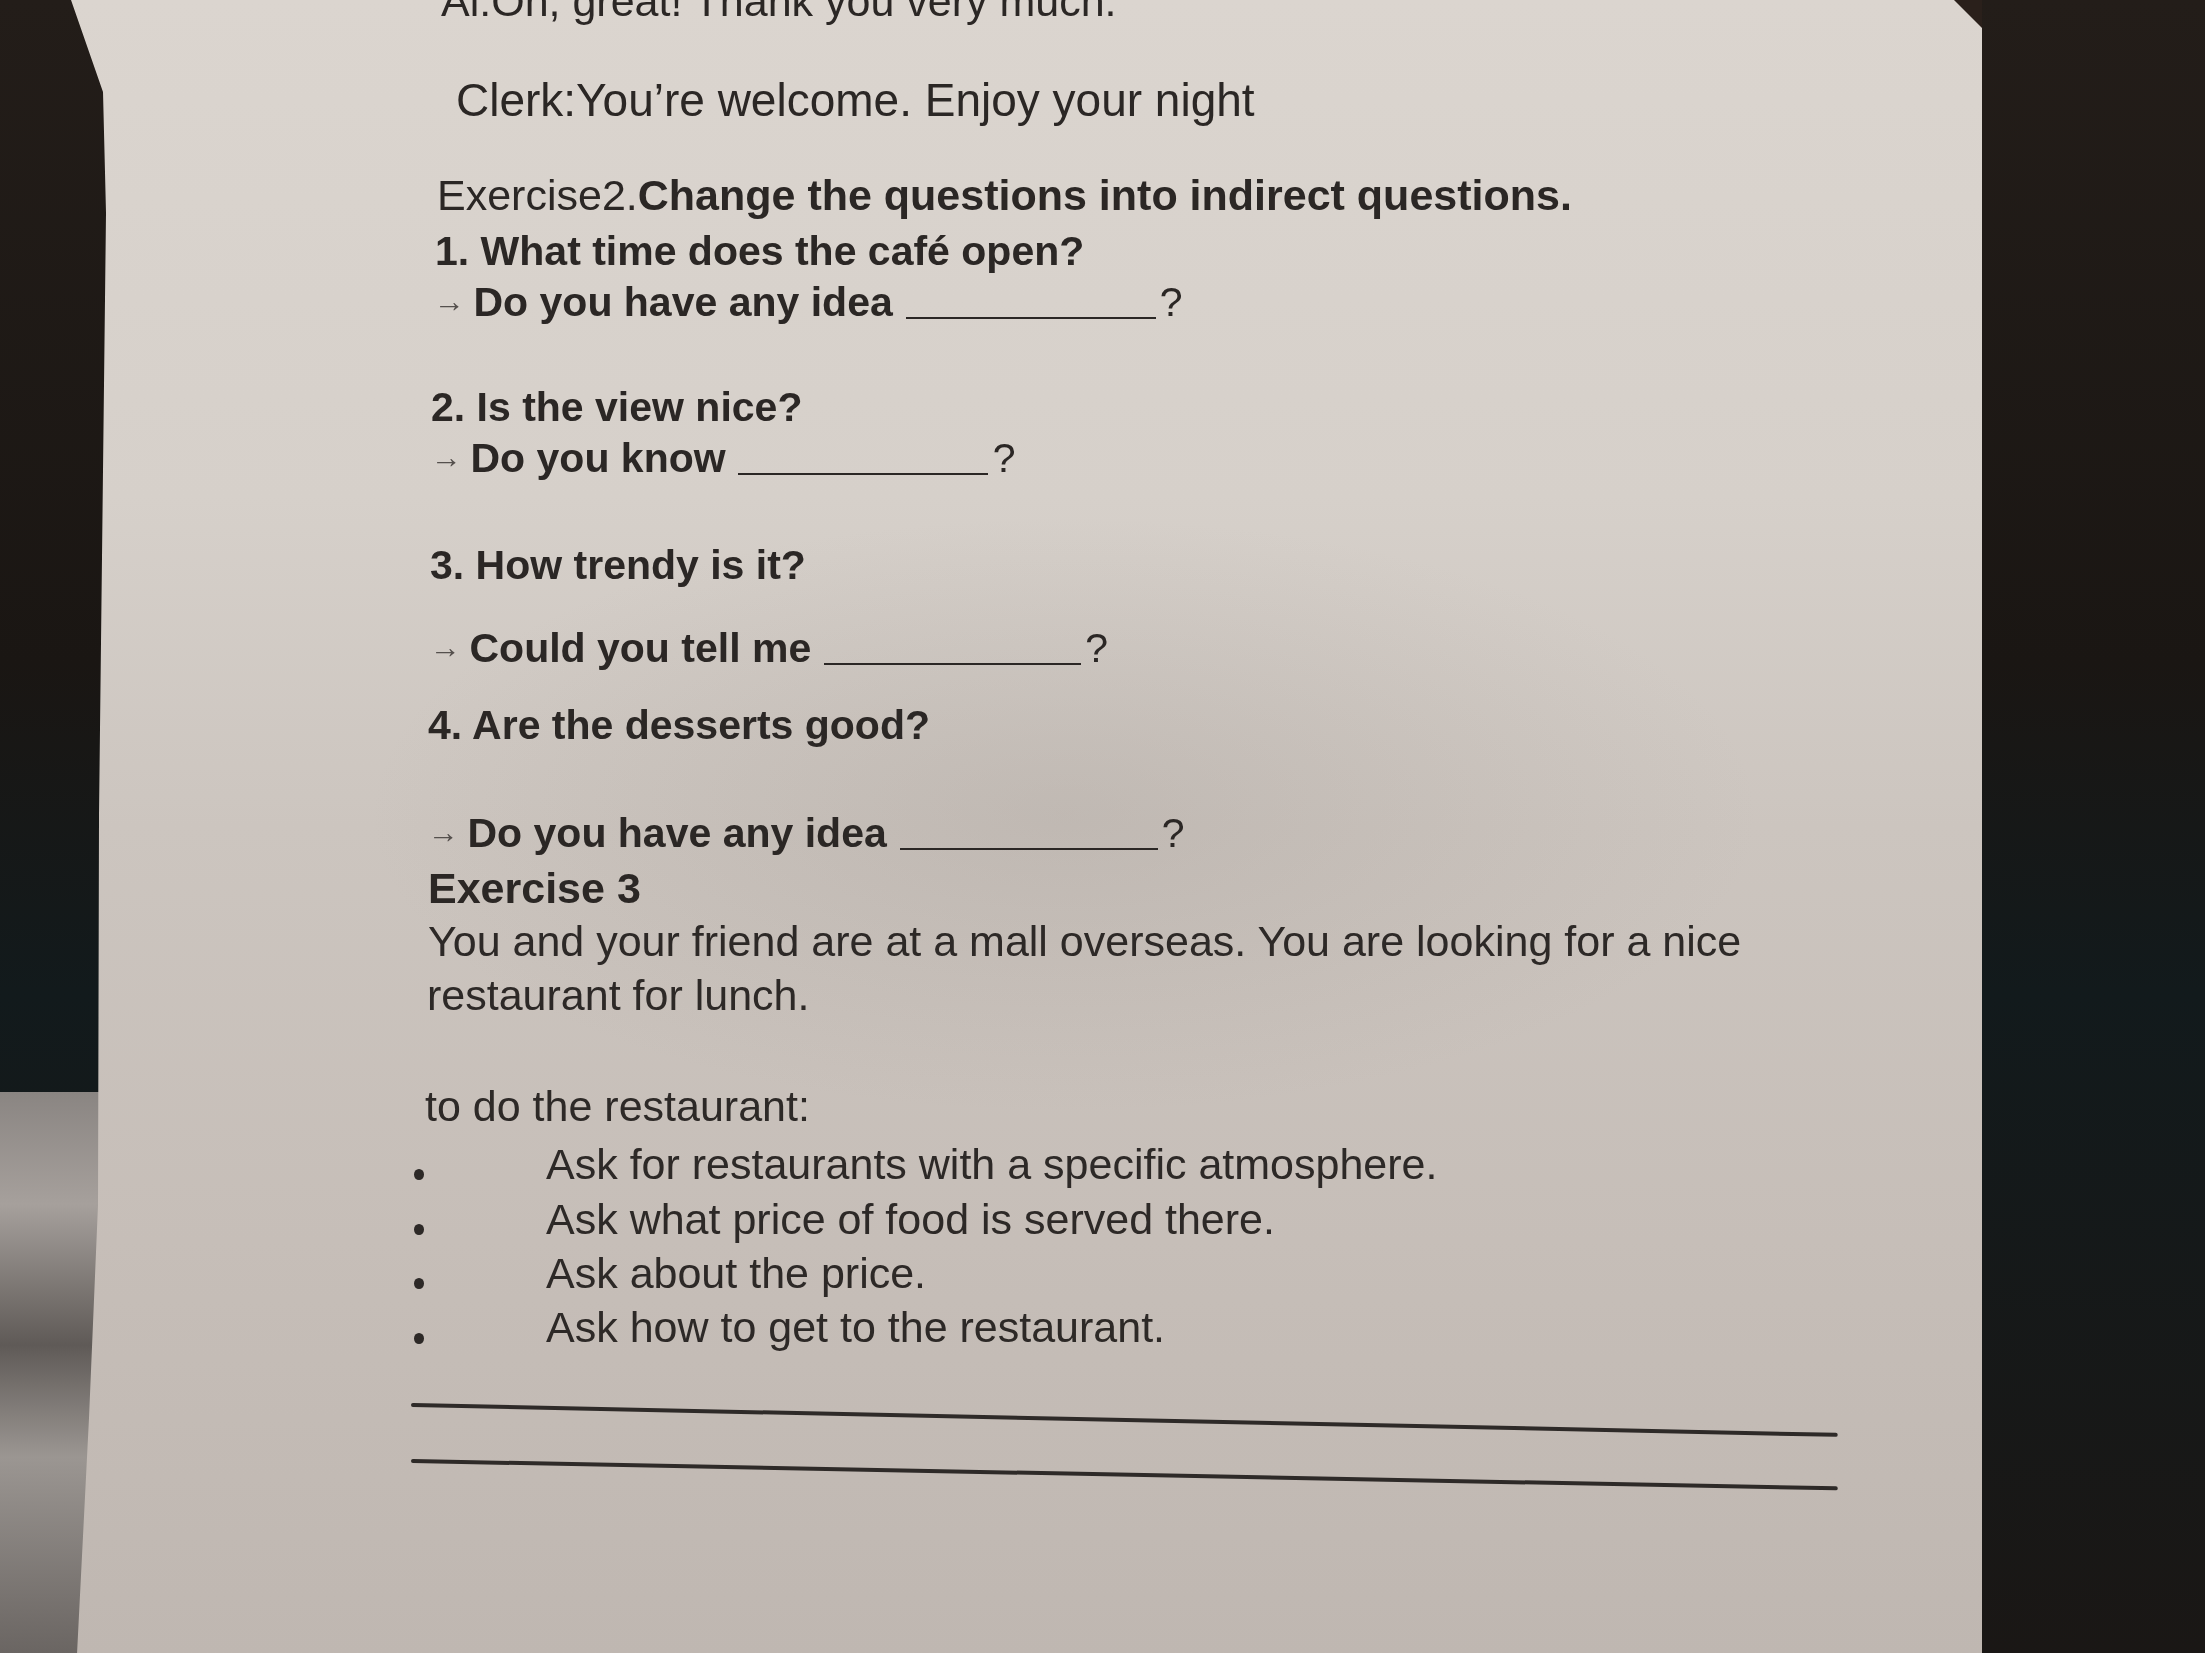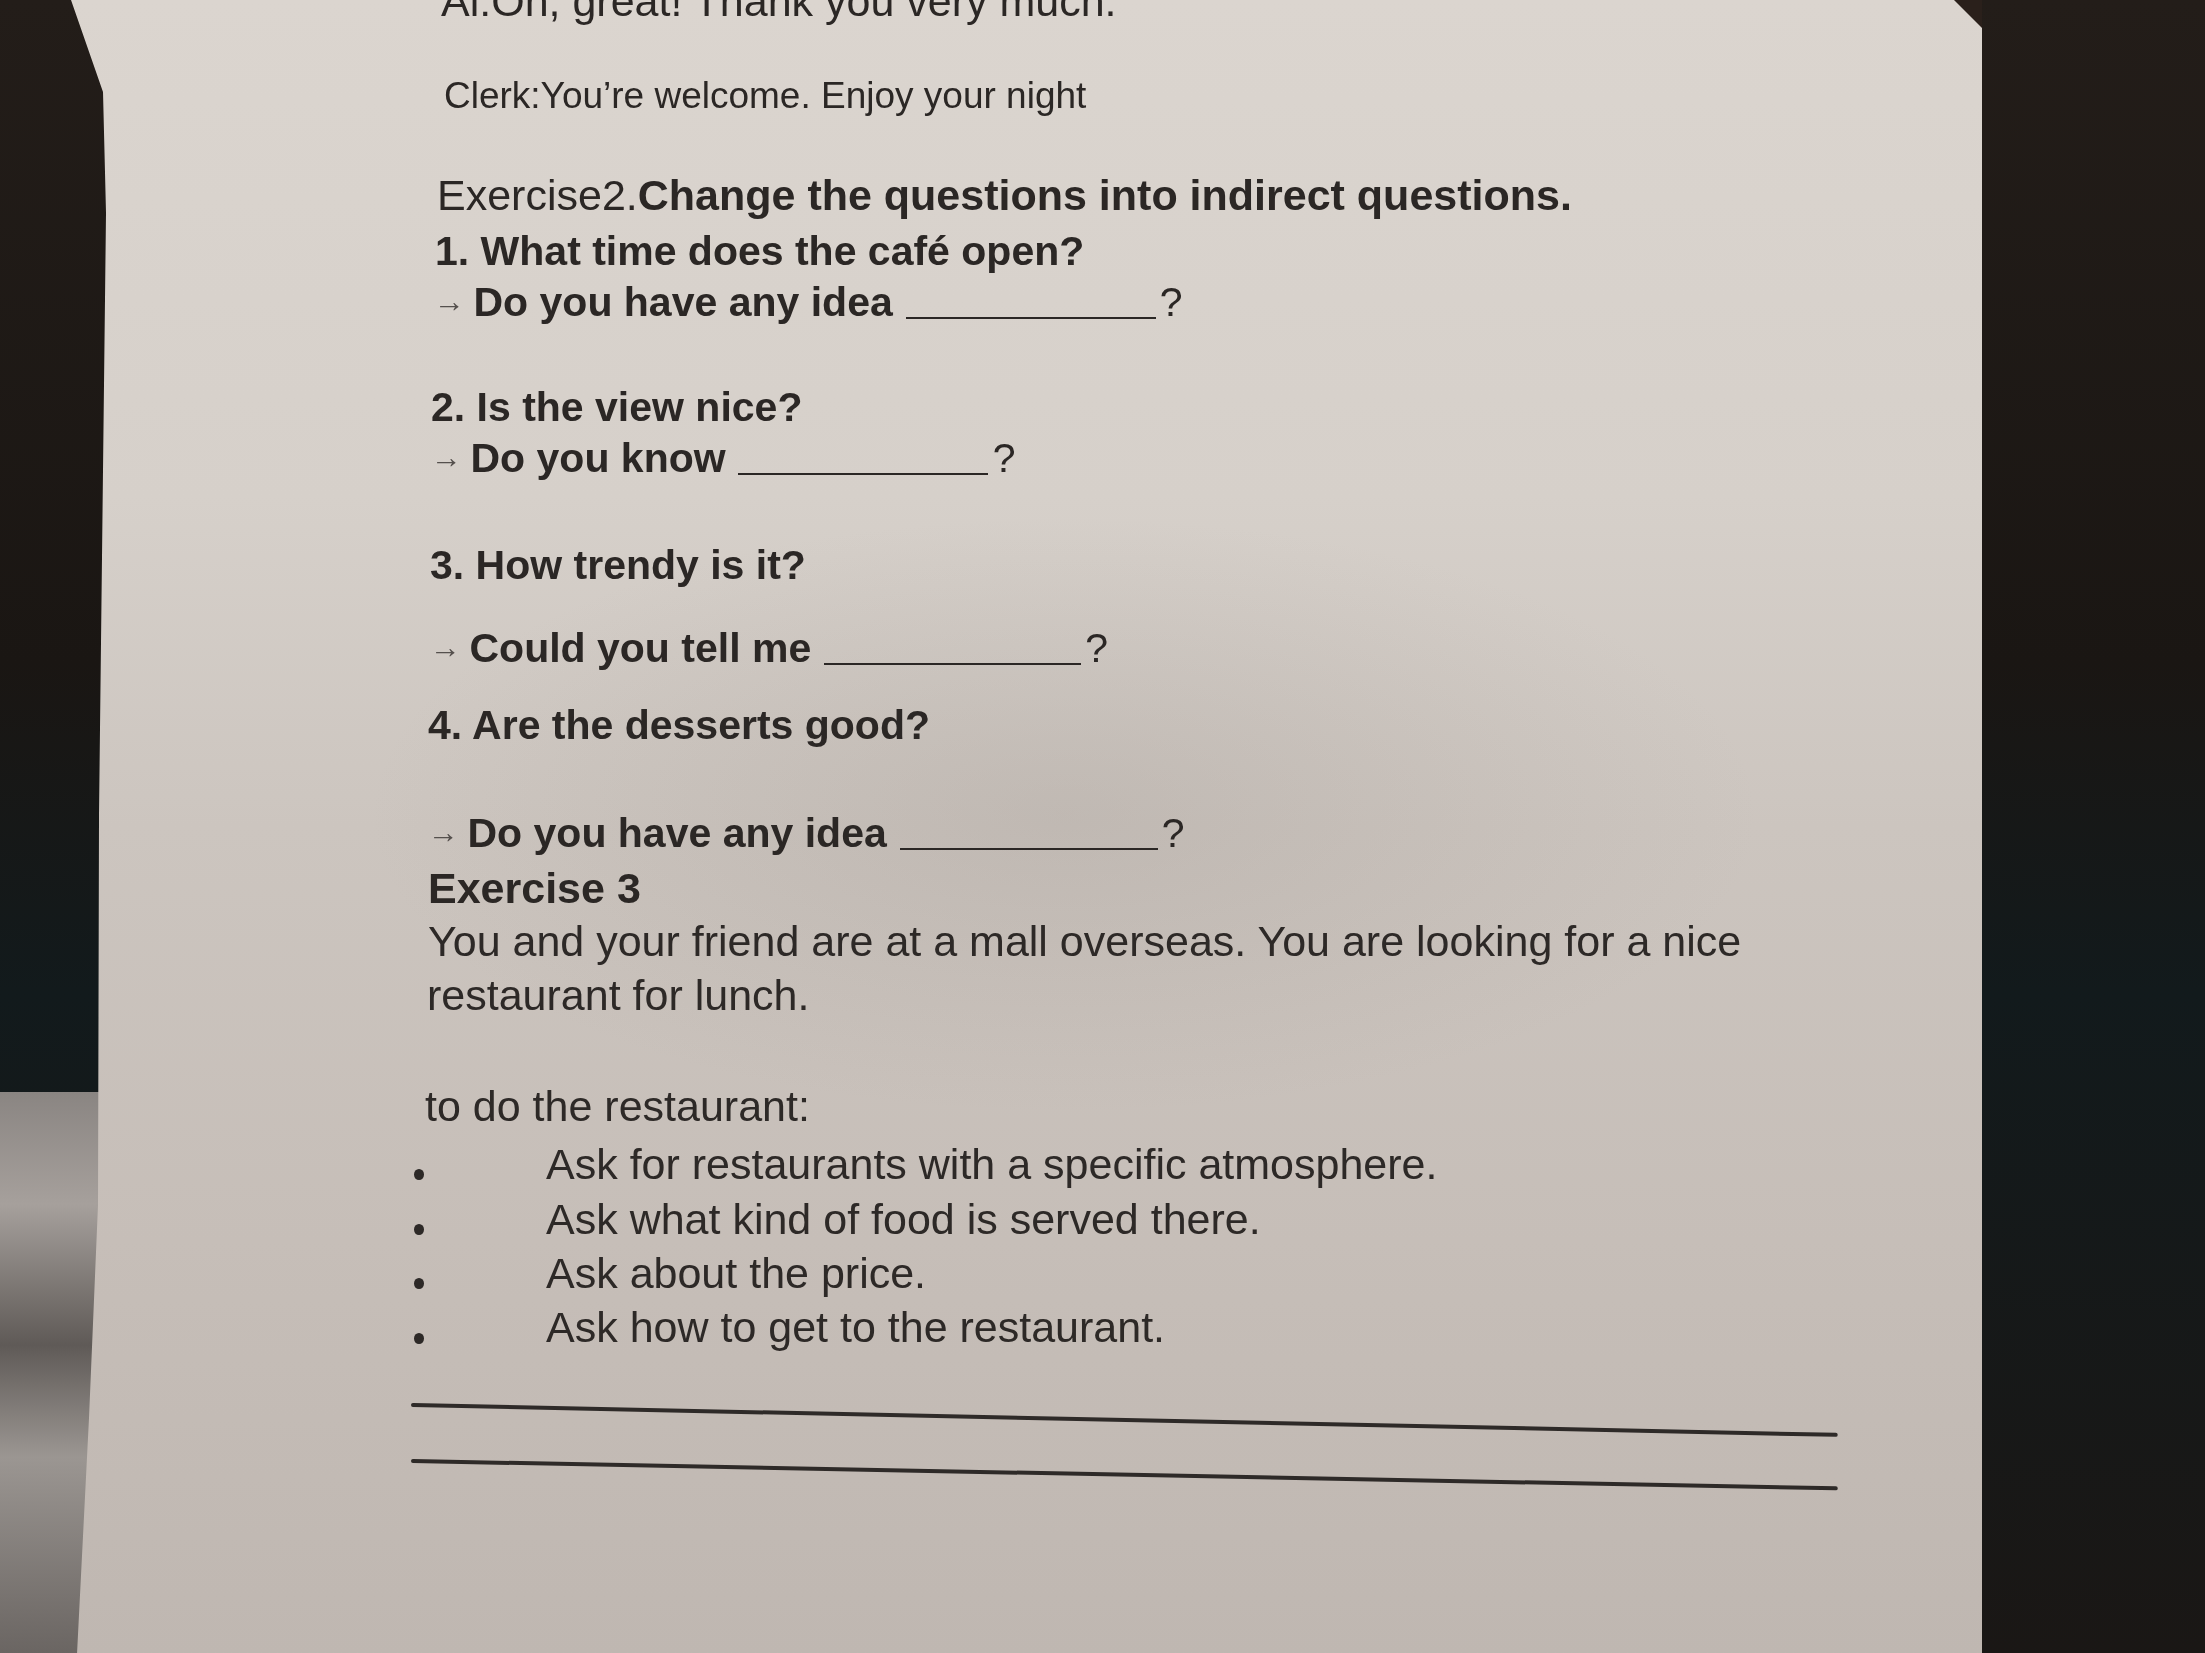--- a/index.html
+++ b/index.html
@@ -56,21 +56,21 @@
 </head>
 <body>
 
 <div class="bg-dark"></div>
 <div class="bg-fabric"></div>
 
 <div class="paper">
 
   <div class="t reg" style="left:441px; top:-20px;">Al:Oh, great! Thank you very much.</div>
 
-  <div class="t reg" style="left:444px; top:77px; font-size:37px;text-align:center;">Clerk:You’re welcome. Enjoy your night</div>
+  <div class="t reg" style="left:456px; top:77px; font-size:46px;text-align:center;">Clerk:You’re welcome. Enjoy your night</div>
 
   <div class="t heading" style="left:437px; top:174px;">
     <span class="lead">Exercise2.</span><span class="rest">Change the questions into indirect questions.</span>
   </div>
 
   <div class="t bold" style="left:435px; top:231px;">1. What time does the café open?</div>
   <div class="t bold" style="left:434px; top:282px;">
     <span class="arrow">→</span><span>Do you have any idea</span><span class="blank" style="width:250px;"></span><span class="qmark">?</span>
   </div>
 
@@ -92,21 +92,21 @@
   <div class="t bold" style="left:428px; top:867px; font-size:43px;">Exercise 3</div>
 
   <div class="t para" style="left:428px; top:920px;">You and your friend are at a mall overseas. You are looking for a nice</div>
   <div class="t para" style="left:427px; top:974px;">restaurant for lunch.</div>
   <div class="t para" style="left:425px; top:1085px;">to do the restaurant:</div>
 
   <div class="bullet-dot" style="left:414px; top:1169px;"></div>
   <div class="t para" style="left:546px; top:1143px;">Ask for restaurants with a specific atmosphere.</div>
 
   <div class="bullet-dot" style="left:414px; top:1224px;"></div>
-  <div class="t para" style="left:546px; top:1198px;">Ask what kind of food is served there.</div>
+  <div class="t para" style="left:546px; top:1198px;">Ask what price of food is served there.</div>
 
   <div class="bullet-dot" style="left:414px; top:1278px;"></div>
   <div class="t para" style="left:546px; top:1252px;">Ask about the price.</div>
 
   <div class="bullet-dot" style="left:414px; top:1333px;"></div>
   <div class="t para" style="left:546px; top:1306px;">Ask how to get to the restaurant.</div>
 
   <div class="answer-line" style="left:411px; top:1403px; width:1427px; transform: rotate(1.2deg);"></div>
   <div class="answer-line" style="left:411px; top:1459px; width:1427px; transform: rotate(1.1deg);"></div>
 

